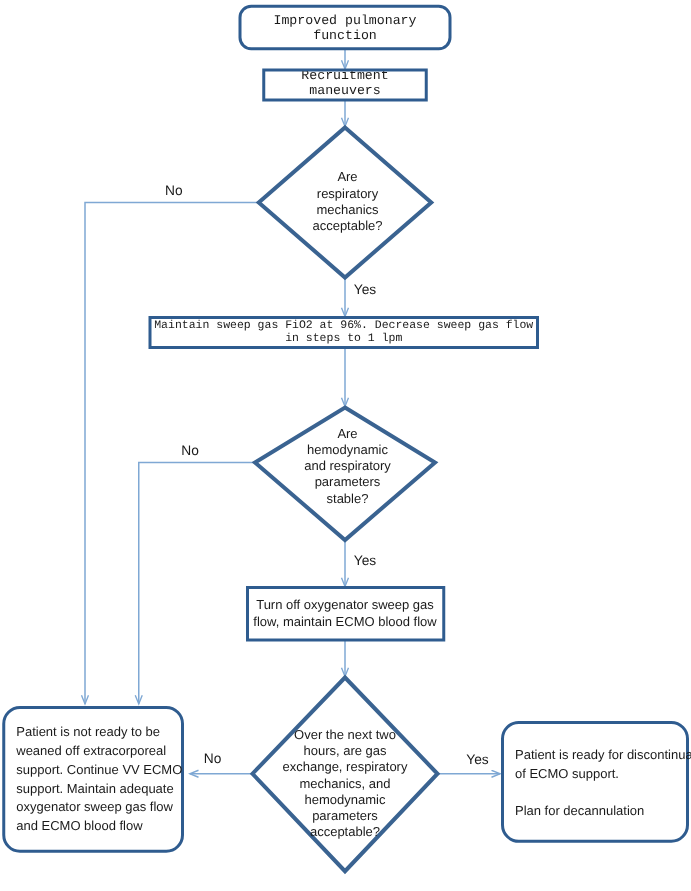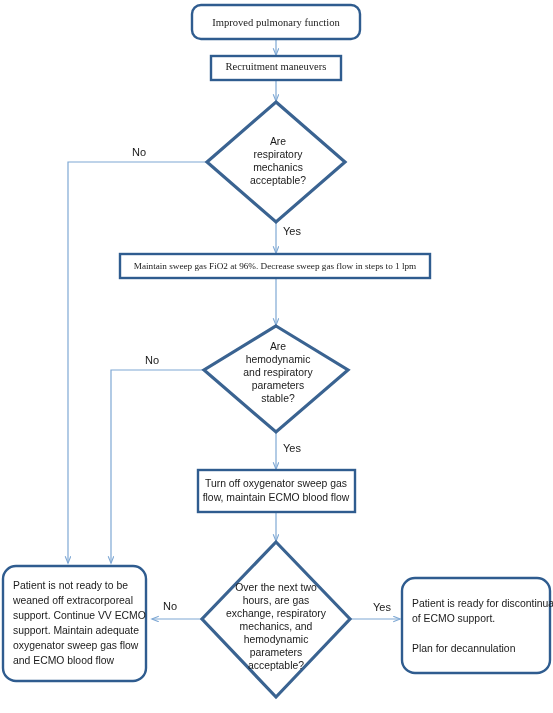--- a/index.html
+++ b/index.html
@@ -26,21 +26,21 @@
   text, .node-text {
     font-family: "Liberation Sans", sans-serif;
     fill: #1a1a1a;
     color: #1a1a1a;
   }
   .edge-label {
     font-size: 11px;
   }
   
   .nodelabel {
-    font-family: Liberation Serif, serif;
+    font-family: Liberation Mono, monospace;
     color: #1a1a1a;
     line-height: 1.18;
     margin: 0;
   }
   .center { text-align: center; }
 </style>
 </head>
 <body>
 
 <div id="flowchart-root">

